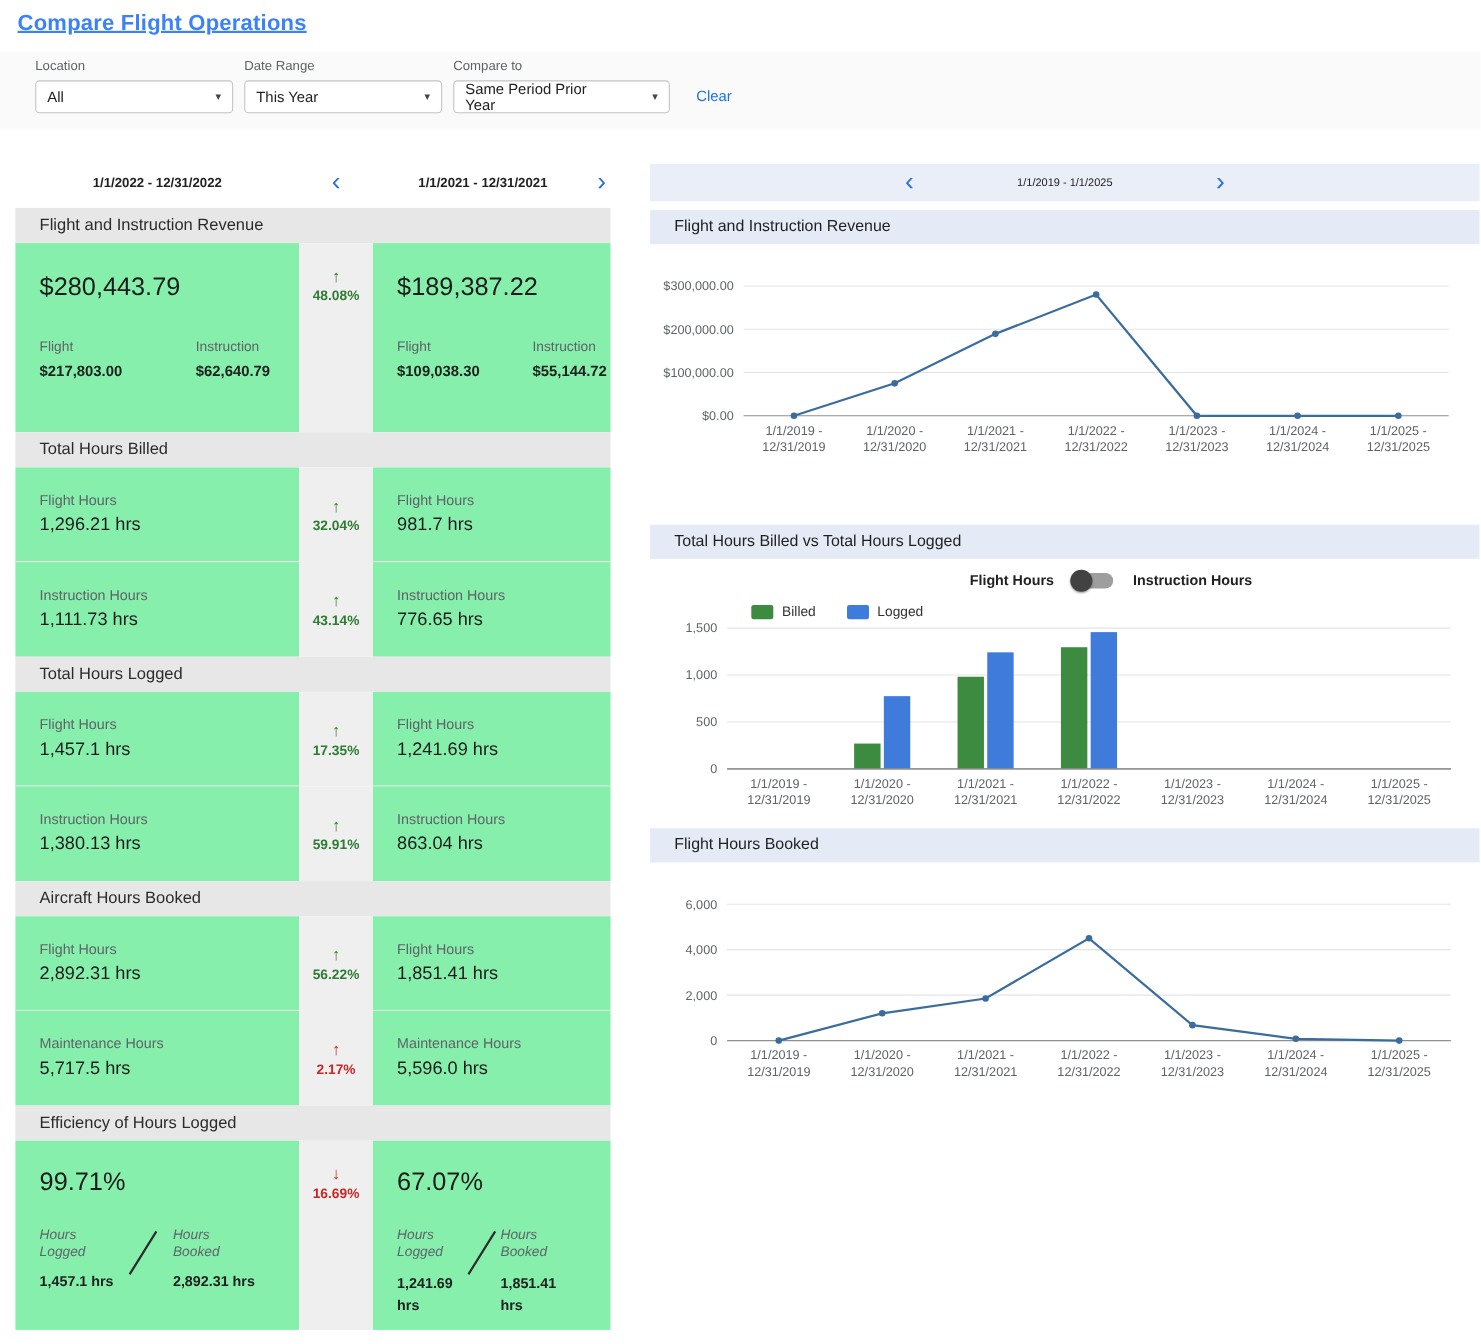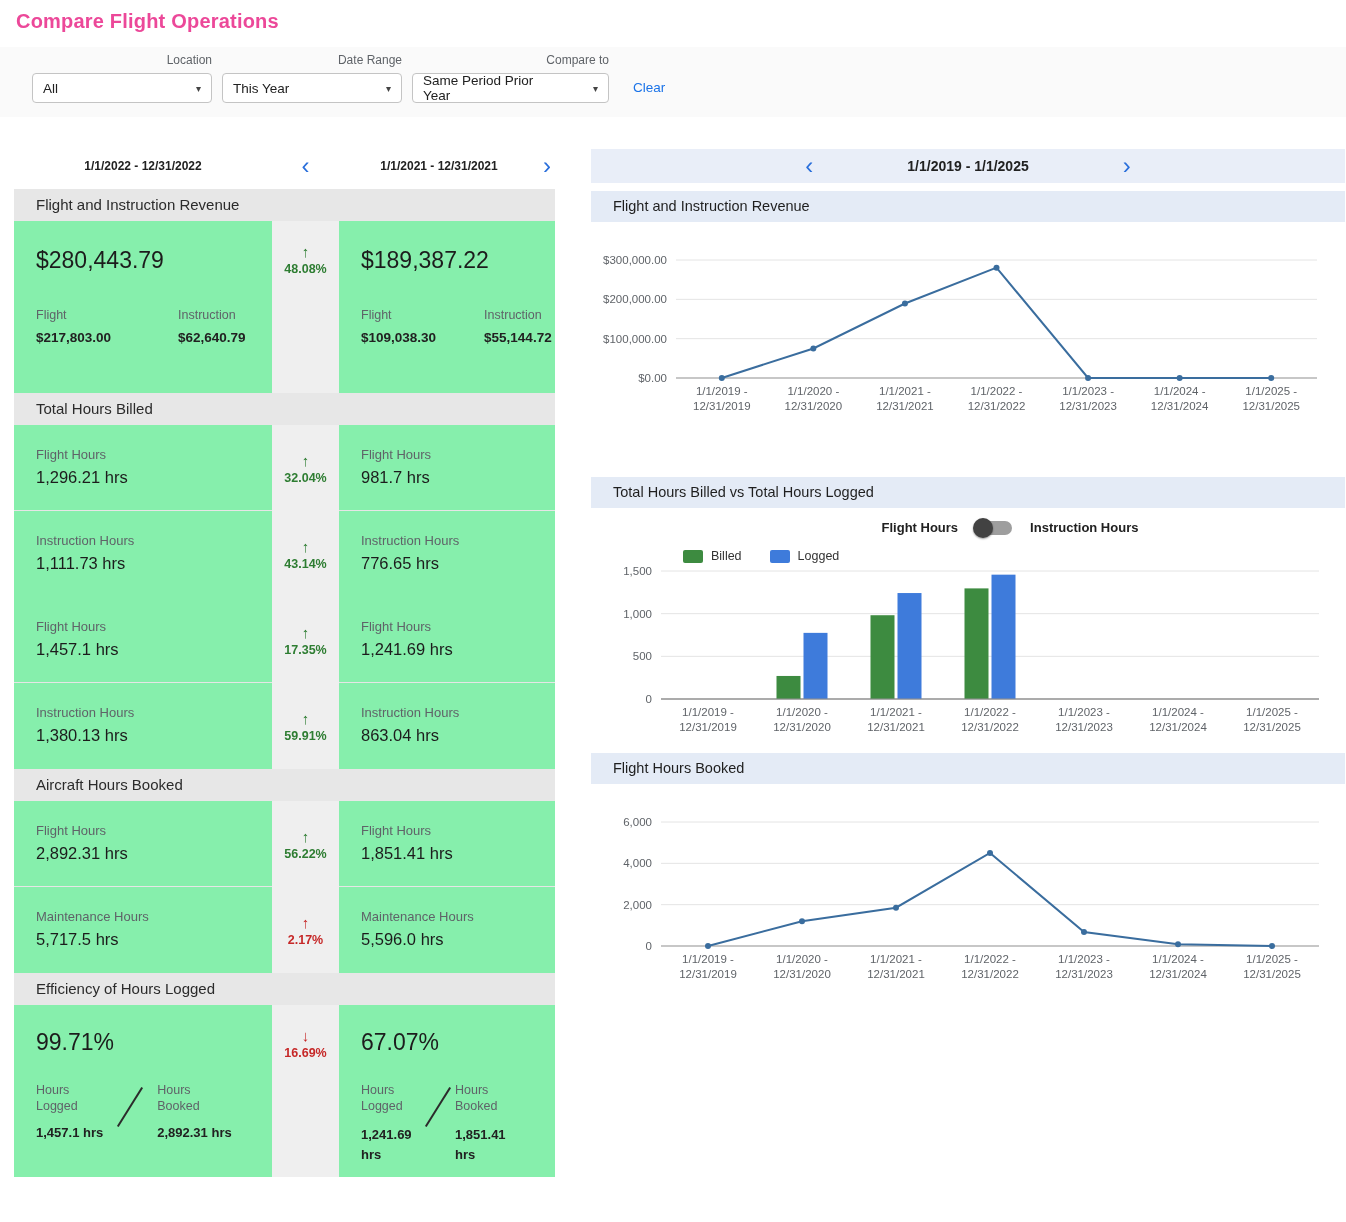--- a/index.html
+++ b/index.html
@@ -8,33 +8,34 @@
     font-family: "Liberation Sans", sans-serif;
     color: #212121;
     height: 1222px;
     overflow: hidden;
   }
   h1.page-title {
     font-size: 20px;
     font-weight: 600;
     padding: 10px 0 0 16px;
     letter-spacing: .2px;
-    color: #ec4899;
+    color: #3b82f6;
+    text-decoration: underline;
   }
   
   .filter-bar {
     margin-top: 14px;
     background: #fafafa;
     padding: 10px 16px 14px 32px;
     display: flex;
     align-items: flex-end;
     height: 70px;
   }
   .filter-group { display: flex; flex-direction: column; margin-right: 10px; }
-  .filter-group .flabel-top { font-size: 12px; color: #5f6368; margin-bottom: 6px; text-align: right; }
+  .filter-group .flabel-top { font-size: 12px; color: #5f6368; margin-bottom: 6px; }
   .selectbox {
     height: 30px;
     border: 1px solid #c4c4c4;
     border-radius: 4px;
     background: #fff;
     display: flex;
     align-items: center;
     justify-content: space-between;
     padding: 0 10px;
     font-size: 13.5px;
@@ -91,32 +92,32 @@
   .sublabel { font-size: 12.5px; color: #5f6368; margin-bottom: 8px; }
   .subval { font-size: 13.5px; font-weight: 700; }
   .hcell { height: 86px; padding: 22px 0 0 22px; }
   .hcell .rlabel { font-size: 13px; color: #5f6368; margin-bottom: 6px; }
   .hcell .rval { font-size: 16.5px; color: #1c1c1c; }
   .bb { border-bottom: 1px solid #e6e6e6; }
   .eff-cell { height: 172px; padding: 24px 0 0 22px; }
   .eff-cell .big { margin-bottom: 26px; }
   .frac { display: flex; align-items: flex-start; }
   .fgroup { display: flex; flex-direction: column; }
-  .flabel { font-size: 12.5px; color: #5f6368; width: 52px; line-height: 1.3; margin-bottom: 10px; }
+  .flabel { font-size: 12.5px; color: #5f6368; width: 52px; line-height: 1.3; margin-bottom: 10px; font-style: italic; }
   .fval { font-size: 13px; font-weight: 700; white-space: nowrap; }
   .fval.wrap { white-space: normal; width: 60px; line-height: 1.6; }
   .slash { width: 2px; height: 46px; background: #2b2b2b; transform: rotate(32deg); margin: 2px 26px 0; }
   .slash.tight { margin: 2px 16px 0; }
   
   .chart-nav {
     height: 34px; background: #e9eef8;
     display: flex; align-items: center; justify-content: center;
     gap: 90px; margin-bottom: 8px;
   }
-  .nav-range { font-size: 14px; font-weight: 700; }
+  .nav-range { font-size: 10px; font-weight: 400; }
   .chart-head {
     height: 31px; line-height: 31px;
     background: #e4ebf6;
     padding-left: 22px;
     font-size: 14.5px; color: #1f1f1f;
   }
   .chart-block svg { display: block; }
   .block2 { margin-top: 55px; }
   .block3 { margin-top: 10px; }
   .toggle-row {
@@ -239,20 +240,21 @@
         <div class="chg pos">
           <span class="arr">↑</span>
           <span>43.14%</span>
         </div>
       </div>
       <div class="cell right hcell">
         <div class="rlabel">Instruction Hours</div>
         <div class="rval">776.65 hrs</div>
       </div>
 
+      <div class="sec-head">Total Hours Logged</div>
       <div class="cell left hcell bb">
         <div class="rlabel">Flight Hours</div>
         <div class="rval">1,457.1 hrs</div>
       </div>
       <div class="cell mid center">
         <div class="chg pos">
           <span class="arr">↑</span>
           <span>17.35%</span>
         </div>
       </div>

